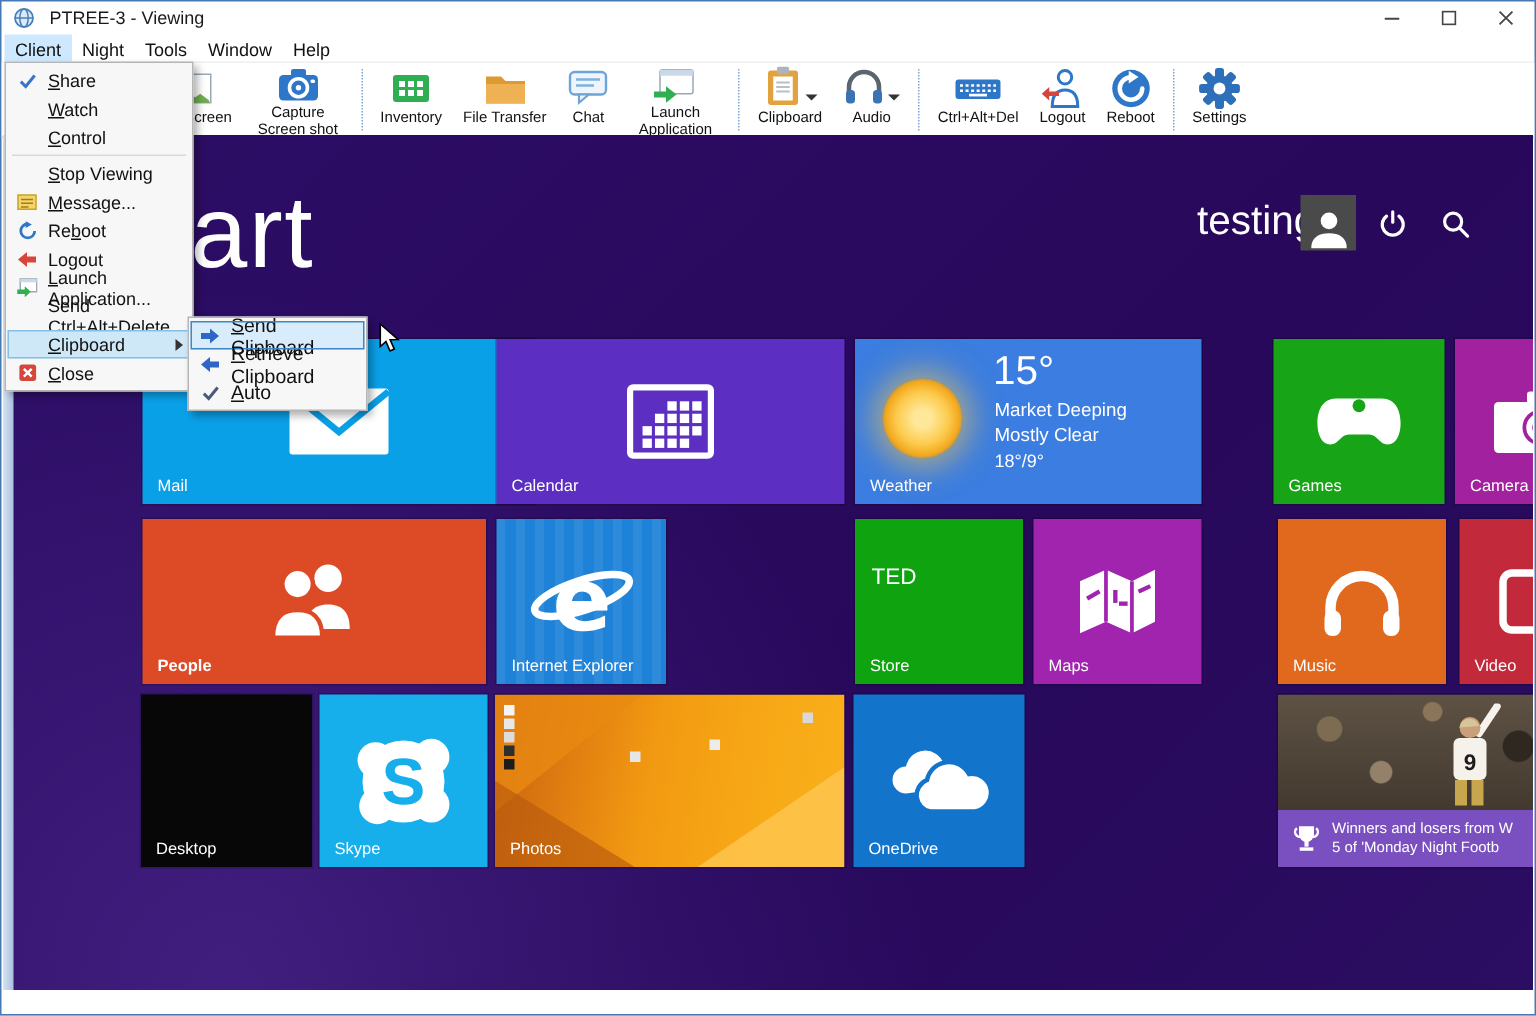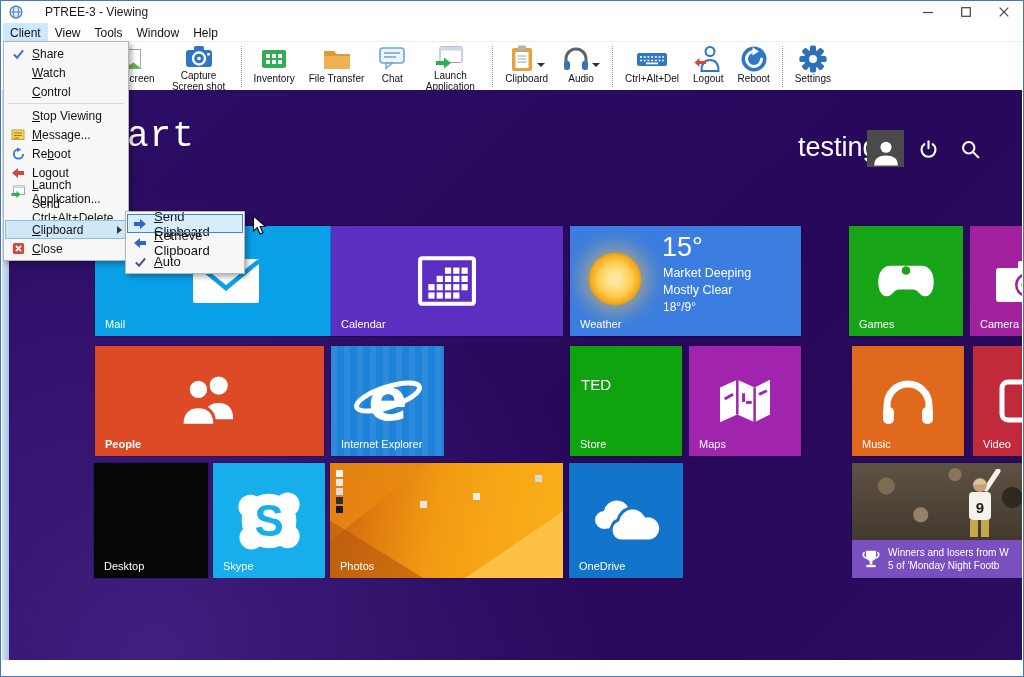--- a/index.html
+++ b/index.html
@@ -1,37 +1,37 @@
 <!DOCTYPE html>
 <html><head>
 <meta charset="utf-8">
 <style>
   html,body{margin:0;padding:0;background:#888;}
   .window{width:1024px;height:677px;position:relative;background:#fff;border:1px solid #4479b4;
     box-sizing:border-box;overflow:hidden;font-family:"Liberation Sans",sans-serif;-webkit-font-smoothing:antialiased;}
   
-  .titlebar{height:22px;display:flex;align-items:center;gap:22px;padding-left:8px;font-size:12px;color:#1a1a1a;position:relative;}
+  .titlebar{height:22px;display:flex;align-items:center;gap:10px;padding-left:8px;font-size:12px;color:#1a1a1a;position:relative;}
   .wctrls{position:absolute;right:0;top:0;height:22px;display:flex;}
   .wc{width:38px;height:22px;display:flex;align-items:center;justify-content:center;color:#444;}
   
   .menubar{height:18px;display:flex;align-items:stretch;font-size:12px;color:#111;padding-left:2px;border-bottom:1px solid #efefef;}
   .mb-item{padding:1px 7px 0;display:flex;align-items:center;}
   .mb-item.active{background:#cde8ff;}
   
   .toolbar{height:49px;display:flex;align-items:stretch;padding-left:96px;border-bottom:1px solid #cfcfcf;background:#fff;}
   .tb-btn{display:flex;flex-direction:column;align-items:center;padding:2px 7px 0;font-size:10px;line-height:11px;text-align:center;color:#111;}
   .tb-btn .lbl{display:block;max-width:60px;}
   .tb-icon{height:29px;display:flex;align-items:center;gap:2px;}
   .tb-sep{border-left:1px dotted #7aa3d4;margin:4px 5px;}
   .caret{width:0;height:0;border-left:4px solid transparent;border-right:4px solid transparent;border-top:4px solid #333;margin-top:12px;}
   
   .client{position:absolute;left:1px;right:1px;top:89px;bottom:16px;overflow:hidden;
     background:radial-gradient(circle at 15% 100%,rgba(110,70,190,.35) 0,rgba(110,70,190,0) 45%),linear-gradient(135deg,#2d0e67 0%,#27085a 60%,#2b0d61 100%);}
   .edge{position:absolute;left:0;top:0;bottom:0;width:7px;background:linear-gradient(90deg,#d5e3f2,#a7c2de);}
-  .start-header{position:absolute;left:125px;top:26px;font-size:36px;font-weight:200;color:#fff;letter-spacing:1px;font-family:Liberation Mono, monospace;}
+  .start-header{position:absolute;left:125px;top:26px;font-size:68px;font-weight:200;color:#fff;letter-spacing:1px;}
   .user-name{position:absolute;left:796px;top:42px;font-size:27px;font-weight:300;color:#fff;}
   .avatar{position:absolute;left:865px;top:40px;width:37px;height:37px;background:#4a4a4a;display:flex;align-items:flex-end;justify-content:center;overflow:hidden;}
   .topicon{position:absolute;top:49px;}
   
   .tile{position:absolute;overflow:hidden;color:#fff;box-shadow:0 0 0 1px rgba(0,0,0,.18);}
   .tile-label{position:absolute;left:10px;bottom:6px;font-size:11px;color:#fff;}
   .tile-center{position:absolute;inset:0;display:flex;align-items:center;justify-content:center;}
   .stripes{position:absolute;inset:0;background:repeating-linear-gradient(90deg,rgba(255,255,255,.07) 0 6px,rgba(255,255,255,0) 6px 13px);}
   .wx-temp{position:absolute;left:92px;top:6px;font-size:27px;font-weight:300;}
   .wx-line{position:absolute;left:93px;font-size:12.5px;}
@@ -98,21 +98,21 @@
       <div class="wc">
           <svg width="10" height="10" viewBox="0 0 10 10">
             <path d="M0.7 0.7 L9.3 9.3 M9.3 0.7 L0.7 9.3" stroke="#444" stroke-width="1.2"></path>
           </svg>
         </div>
     </div>
   </div>
 
   <div class="menubar">
     <div class="mb-item active">Client</div>
-    <div class="mb-item">View</div>
+    <div class="mb-item">Night</div>
     <div class="mb-item">Tools</div>
     <div class="mb-item">Window</div>
     <div class="mb-item">Help</div>
   </div>
 
   <div class="toolbar">
     <div class="tb-btn">
       <div class="tb-icon">
           <svg width="26" height="24" viewBox="0 0 26 24">
             <rect x="1.5" y="2.5" width="23" height="19" fill="#fff" stroke="#9aa7b5"></rect>

